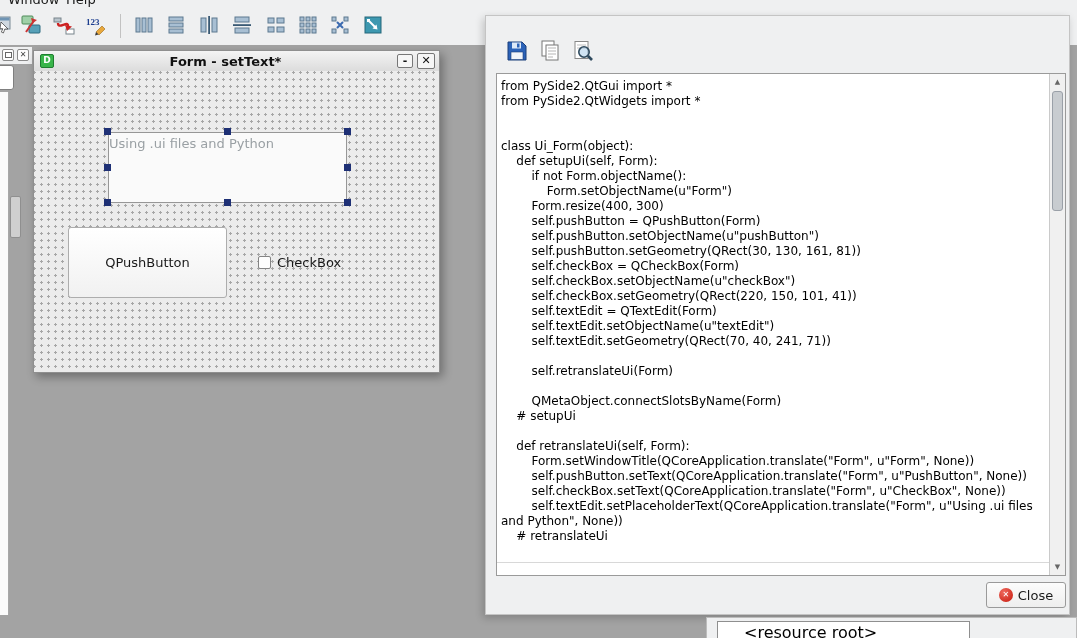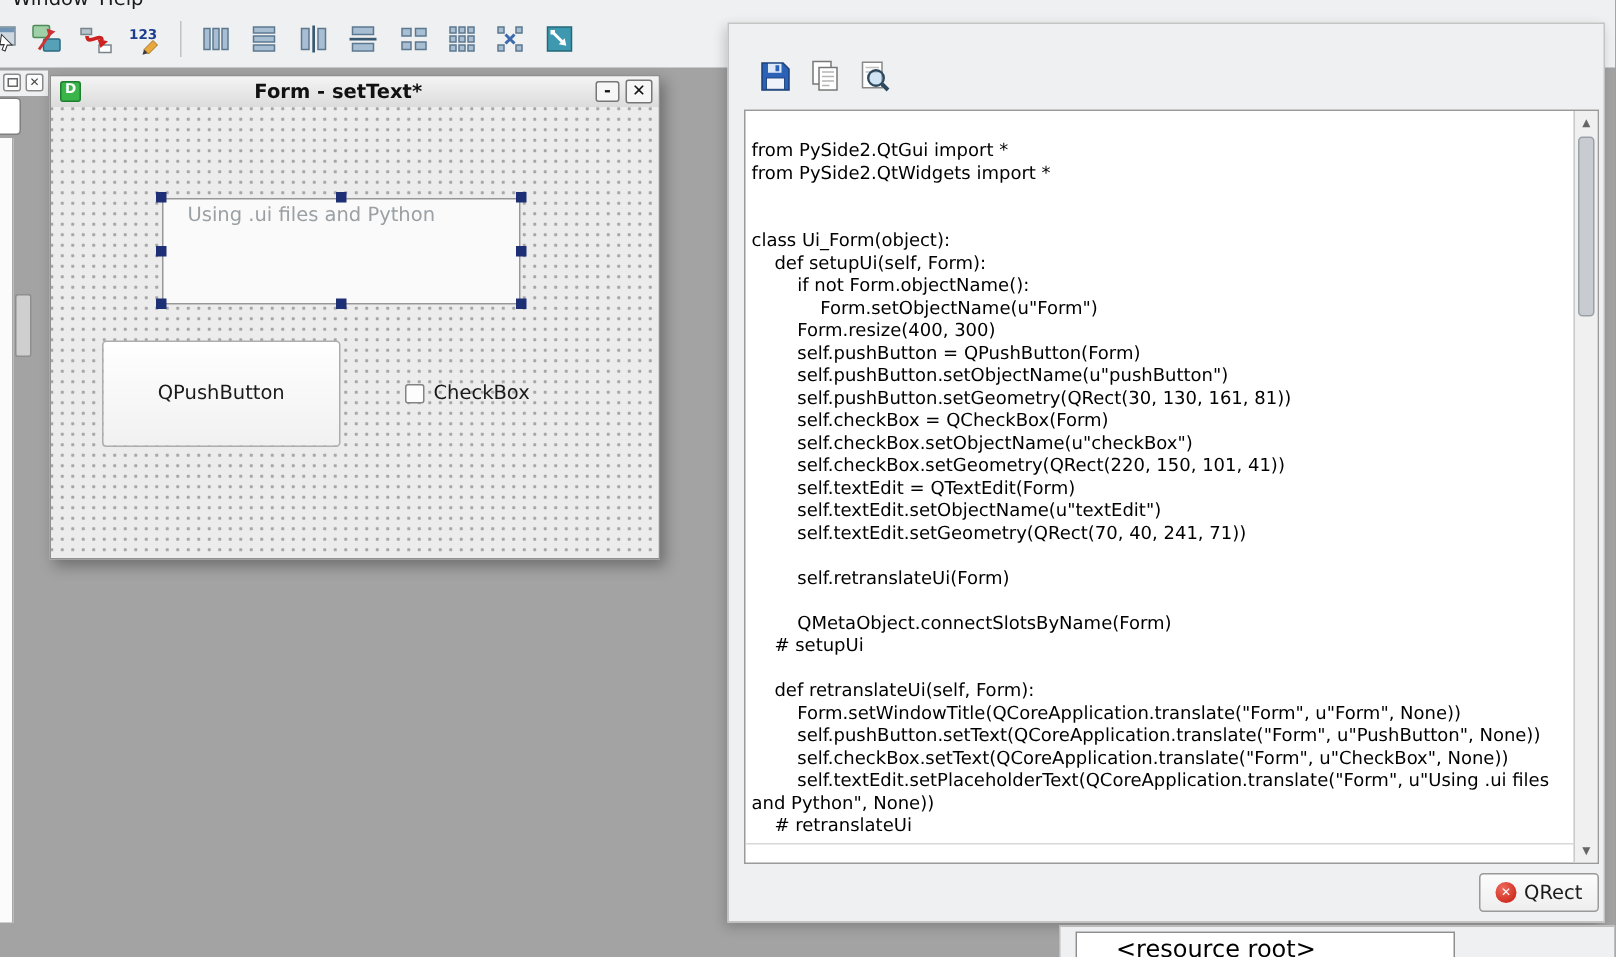--- a/index.html
+++ b/index.html
@@ -3,21 +3,21 @@
 <meta charset="utf-8">
 <style>
   html,body{margin:0;padding:0;background:#7e7e7e;}
   .screen{position:relative;width:1077px;height:638px;overflow:hidden;
           font-family:"DejaVu Sans","Liberation Sans",sans-serif;background:#a3a3a3;}
   
   .topbar{position:absolute;left:0;top:0;width:1077px;height:45px;background:#eff0f1;z-index:1;}
   .menustrip{position:absolute;left:0;top:0;width:400px;height:8px;overflow:hidden;}
   .menustrip span{position:absolute;top:-10px;height:20px;line-height:20px;font-size:13px;color:#1a1a1a;}
   .mi-window{left:8px;} .mi-help{left:66px;}
-  .ti{position:absolute;top:13px;width:24px;height:24px;display:flex;align-items:flex-end;justify-content:center;cursor:pointer;}
+  .ti{position:absolute;top:13px;width:24px;height:24px;display:flex;align-items:center;justify-content:center;cursor:pointer;font-family:Liberation Serif, serif;}
   .tsep{position:absolute;top:14px;left:120px;width:1px;height:24px;background:#c2c2c2;}
   
   .workspace{position:absolute;left:0;top:45px;width:1077px;height:593px;background:#a3a3a3;z-index:0;}
   
   .dockbtns{position:absolute;left:0;top:47px;width:32px;height:17px;background:#eff0f1;z-index:2;display:flex;gap:3px;padding:2px 0 0 2px;box-sizing:border-box;}
   .dockbtn{width:12px;height:12px;border:1px solid #8a8a8a;background:#fdfdfd;border-radius:2px;font-size:8px;line-height:10px;text-align:center;color:#444;box-sizing:border-box;cursor:pointer;}
   .dockbtn .sq{display:block;width:5px;height:4px;border:1px solid #666;margin:2px auto 0 auto;}
   .filterfrag{position:absolute;left:-8px;top:65px;width:20px;height:23px;background:#ffffff;border:1px solid #7f7f7f;border-radius:3px;z-index:2;}
   .leftstrip{position:absolute;left:0;top:92px;width:8px;height:523px;background:#fbfbfb;border-right:1px solid #a8a8a8;z-index:2;}
   .minithumb{position:absolute;left:10px;top:196px;width:9px;height:40px;background:#cfcfcf;border:1px solid #8f8f8f;border-radius:2px;z-index:2;cursor:pointer;}
@@ -31,36 +31,36 @@
   .formtitletext{flex:1;text-align:center;font-size:13px;font-weight:600;color:#111;}
   .wbtn{flex:0 0 auto;border:1px solid #777;background:#f6f6f6;border-radius:2px;text-align:center;
         color:#111;cursor:pointer;box-sizing:border-box;}
   .wbtn.min{width:16px;height:14px;font-size:11px;line-height:11px;font-weight:bold;margin-right:4px;}
   .wbtn.cls{width:18px;height:16px;font-size:11px;line-height:14px;font-weight:bold;}
   .formbody{position:absolute;left:0;top:20px;right:0;bottom:0;background:#ececec;
             background-image:radial-gradient(circle,#a6a6a6 1px,transparent 1.3px);
             background-size:7px 7px;background-position:4px 5px;}
   .textedit{position:absolute;left:74px;top:61px;width:239px;height:71px;box-sizing:border-box;
             border:1px solid #979797;background:#fafafa;resize:none;outline:none;
-            font-family:"DejaVu Sans",sans-serif;font-size:13px;padding:3px 16px;color:#222;}
+            font-family:"DejaVu Sans",sans-serif;font-size:13px;padding:3px 0;color:#222;}
   .textedit::placeholder{color:#9aa0a4;opacity:1;}
   .handle{position:absolute;width:7px;height:7px;background:#1e3075;z-index:4;cursor:pointer;}
   .pushbtn{position:absolute;left:34px;top:156px;width:159px;height:71px;border:1px solid #adadad;border-radius:3px;
            background:linear-gradient(#ffffff,#f1f1f1);font-family:"DejaVu Sans",sans-serif;font-size:13px;color:#1a1a1a;cursor:pointer;}
-  .checkboxrow{position:absolute;left:224px;top:184px;display:flex;align-items:center;gap:6px;cursor:pointer;margin-left:12px;}
+  .checkboxrow{position:absolute;left:224px;top:184px;display:flex;align-items:center;gap:6px;cursor:pointer;}
   .checkind{width:13px;height:13px;background:#fdfdfd;border:1px solid #848484;border-radius:2px;box-sizing:border-box;}
   .checklabel{font-size:13px;color:#1a1a1a;}
   
   .dialog{position:absolute;left:485px;top:15px;width:585px;height:600px;background:#eff0f1;
           border:1px solid #c4c4c4;box-sizing:border-box;z-index:3;box-shadow:-2px 3px 8px rgba(0,0,0,.2);}
   .dti{position:absolute;top:22px;width:26px;height:26px;display:flex;align-items:center;justify-content:center;cursor:pointer;}
   .codearea{position:absolute;left:10px;top:57px;width:570px;height:503px;background:#ffffff;
             border:1px solid #9a9a9a;box-sizing:border-box;overflow:hidden;}
   .codearea pre{position:absolute;left:0;top:0;width:calc(100% - 16px);margin:0;box-sizing:border-box;
-            padding:19px 2px 5px 4px;font-family:"DejaVu Sans","Liberation Sans",sans-serif;
+            padding:5px 2px 5px 4px;font-family:"DejaVu Sans","Liberation Sans",sans-serif;
             font-size:12px;line-height:15px;color:#000;white-space:pre-wrap;}
   .hline{position:absolute;left:0;right:16px;bottom:12px;border-top:1px solid #d8d8d8;}
   .vscroll{position:absolute;right:0;top:0;bottom:0;width:16px;background:#f0f0f0;border-left:1px solid #cacaca;box-sizing:border-box;}
   .sbtn{position:absolute;left:0;width:15px;height:16px;font-size:7px;color:#666;text-align:center;line-height:16px;cursor:pointer;}
   .sbtn.up{top:0;} .sbtn.down{bottom:0;}
   .sthumb{position:absolute;left:2px;right:2px;top:17px;height:118px;background:#c8ccd0;border:1px solid #9aa0a8;border-radius:3px;cursor:pointer;}
   .closebtn{position:absolute;left:500px;top:566px;width:78px;height:24px;border:1px solid #9a9a9a;border-radius:3px;
             background:linear-gradient(#fcfcfc,#eeeeee);display:flex;align-items:center;justify-content:center;gap:5px;
             font-family:"DejaVu Sans",sans-serif;font-size:13px;color:#1a1a1a;cursor:pointer;}
   .redcirc{width:14px;height:14px;border-radius:50%;background:radial-gradient(circle at 35% 30%,#ef6a5e,#c6170b);
@@ -283,21 +283,21 @@
       <div class="hline"></div>
       <div class="vscroll">
         <span class="sbtn up">▲</span>
         <span class="sthumb"></span>
         <span class="sbtn down">▼</span>
       </div>
     </div>
 
     <div class="closebtn">
       <span class="redcirc">✕</span>
-      <span>QRect</span>
+      <span>Close</span>
     </div>
   </div>
 
   <div class="resstrip">
     <div class="resbox">
       <span>&lt;resource root&gt;</span>
     </div>
   </div>
 
 </div>

